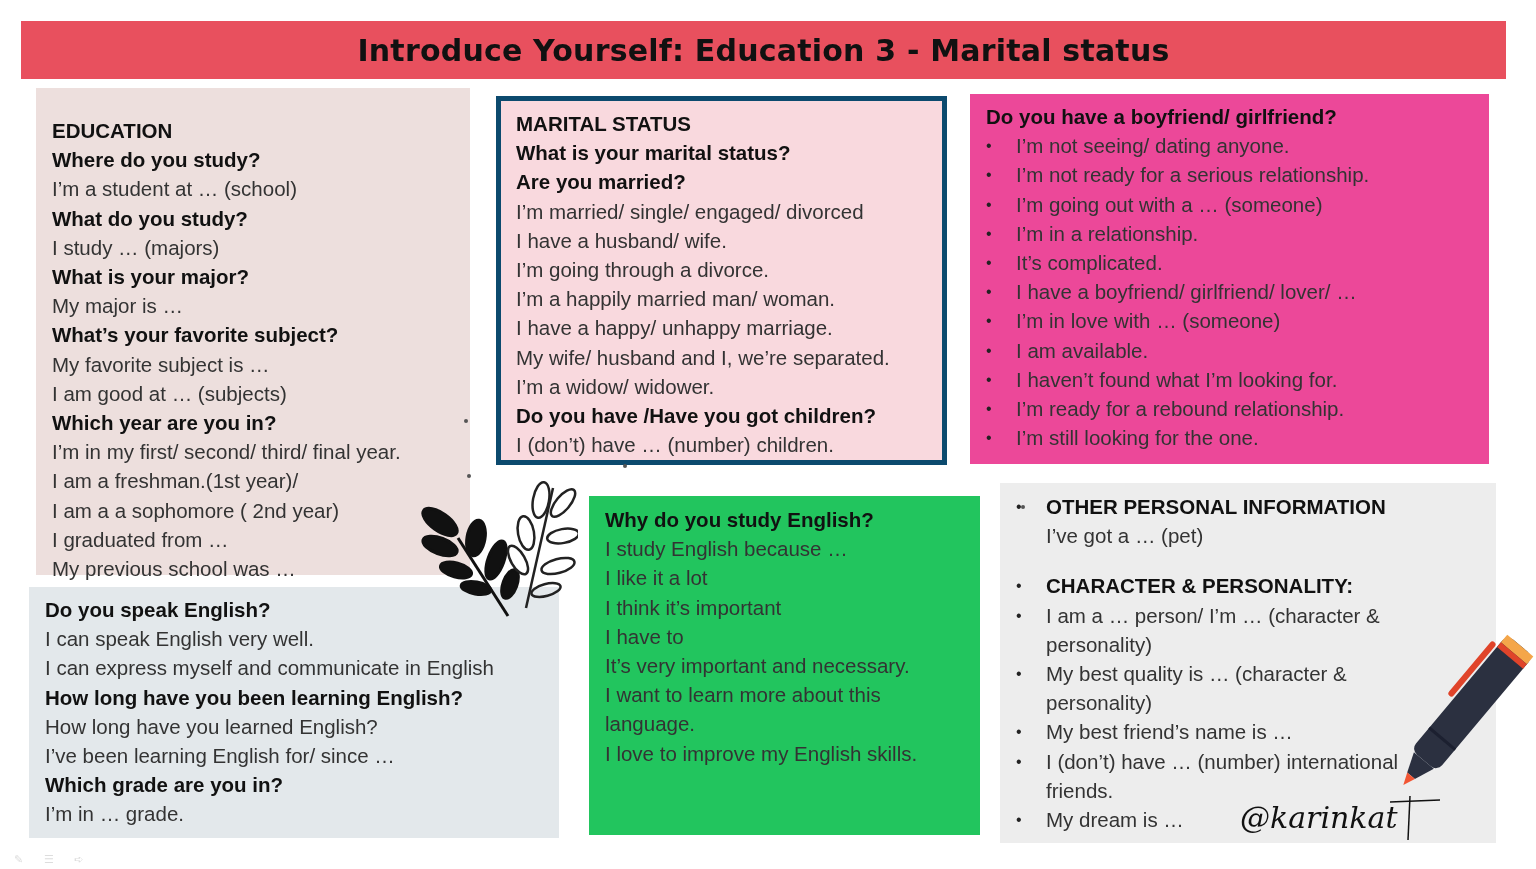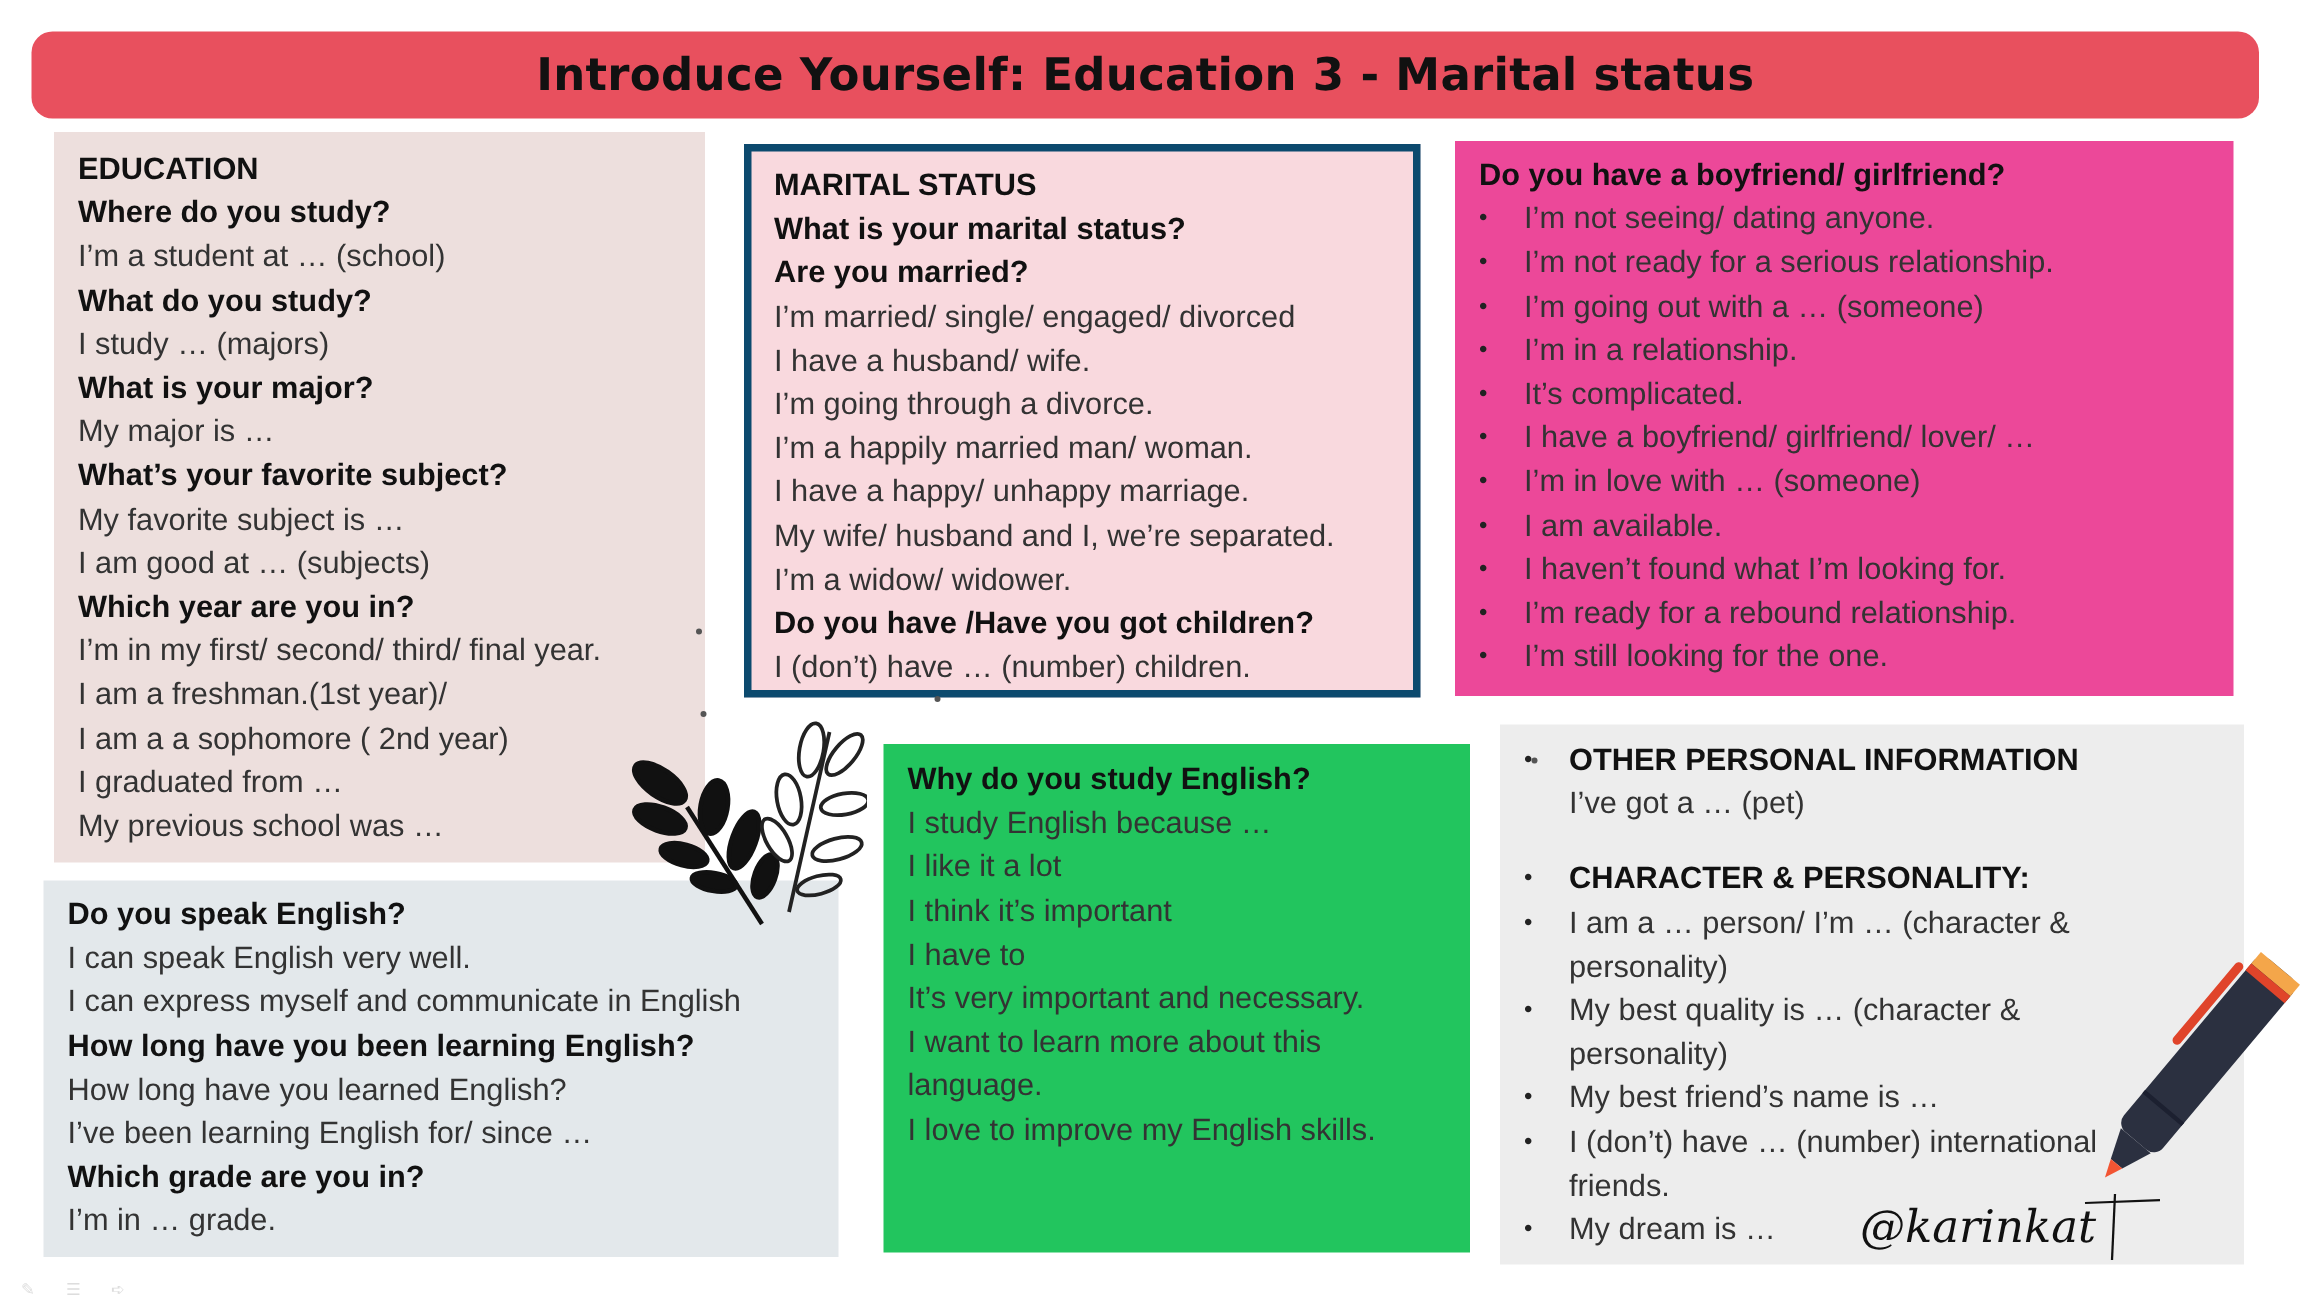--- a/index.html
+++ b/index.html
@@ -5,39 +5,39 @@
   html, body { margin:0; padding:0; }
   body {
     width:1536px; height:869px; position:relative; overflow:hidden;
     background:#ffffff;
     font-family: "DejaVu Sans", "Liberation Sans", sans-serif;
     color:#222;
   }
   .header {
     position:absolute; left:21px; top:21px; width:1485px; height:58px;
     background:#E8505E;
-    display:flex; align-items:center; justify-content:center;border-radius:14px;
+    display:flex; align-items:center; justify-content:center;
   }
   .header-title {
     font-family: "DejaVu Sans", sans-serif;
     font-weight:bold; font-size:30px; color:#111; letter-spacing:0.2px;
   }
   .box {
     position:absolute; box-sizing:border-box;
     font-family: "Liberation Sans", "DejaVu Sans", sans-serif;
     font-size:20.5px; line-height:29.2px;
   }
   .box .q { font-weight:bold; color:#111; }
   .box .a { color:#333; white-space:nowrap; }
   .box .h { font-weight:bold; color:#111; }
   .box ul { margin:0; padding:0; list-style:none; }
   .box li { position:relative; padding-left:30px; color:#333; white-space:nowrap; }
   .box li .bullet { position:absolute; left:0; top:0; width:20px; font-size:16px; color:#222; }
 
-  #edu    { left:36px;  top:88px;  width:434px; height:487px; background:#EDDFDD; padding:10px 0 0 16px; }
+  #edu    { left:36px;  top:88px;  width:434px; height:487px; background:#EDDFDD; padding:28px 0 0 16px; }
   #marital{ left:496px; top:96px;  width:451px; height:369px; background:#F9D9DE; border:5px solid #0c4a6e; padding:8px 0 0 15px; }
   #bf     { left:970px; top:94px;  width:519px; height:370px; background:#ec4899; padding:8px 0 0 16px; }
   #speak  { left:29px;  top:587px; width:530px; height:251px; background:#E3E8EB; padding:8px 0 0 16px; }
   #why    { left:589px; top:496px; width:391px; height:339px; background:#22c55e; padding:9px 0 12px 16px; }
   #other  { left:1000px;top:483px; width:496px; height:360px; background:#EDEDED; padding:9px 0 0 16px; }
 
   #other li { white-space:normal; width:400px; }
   #other .spacer { height:21px; }
   #other .sub { padding-left:30px; color:#333; }
 

